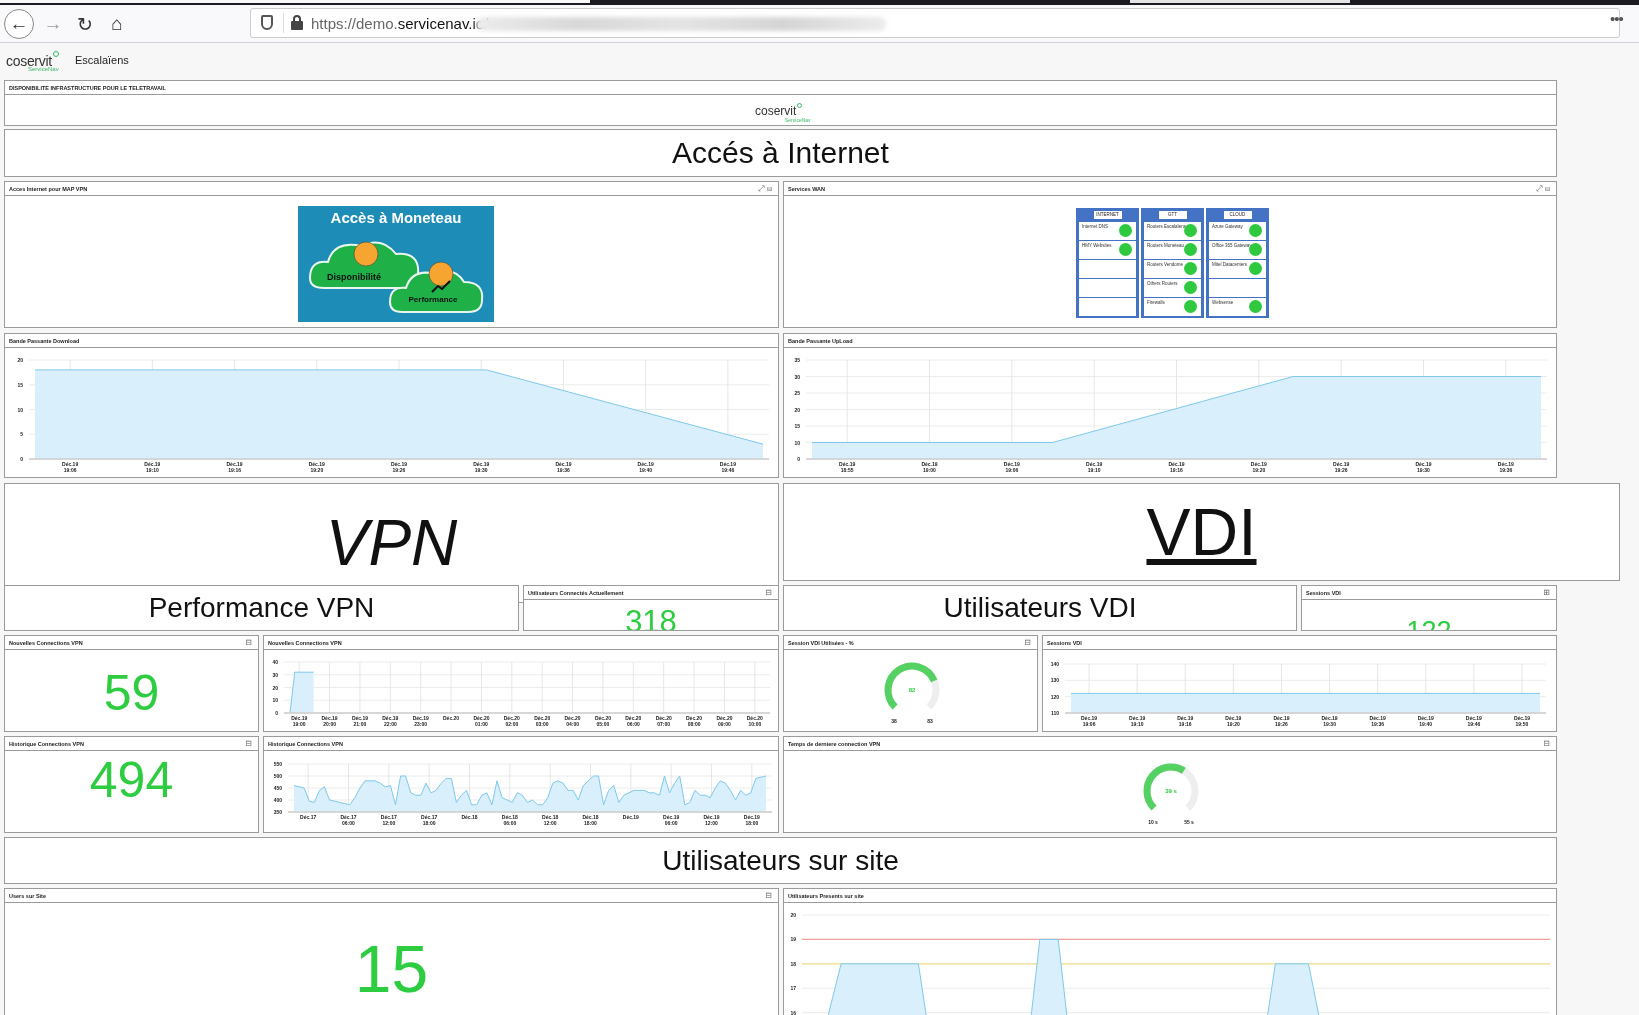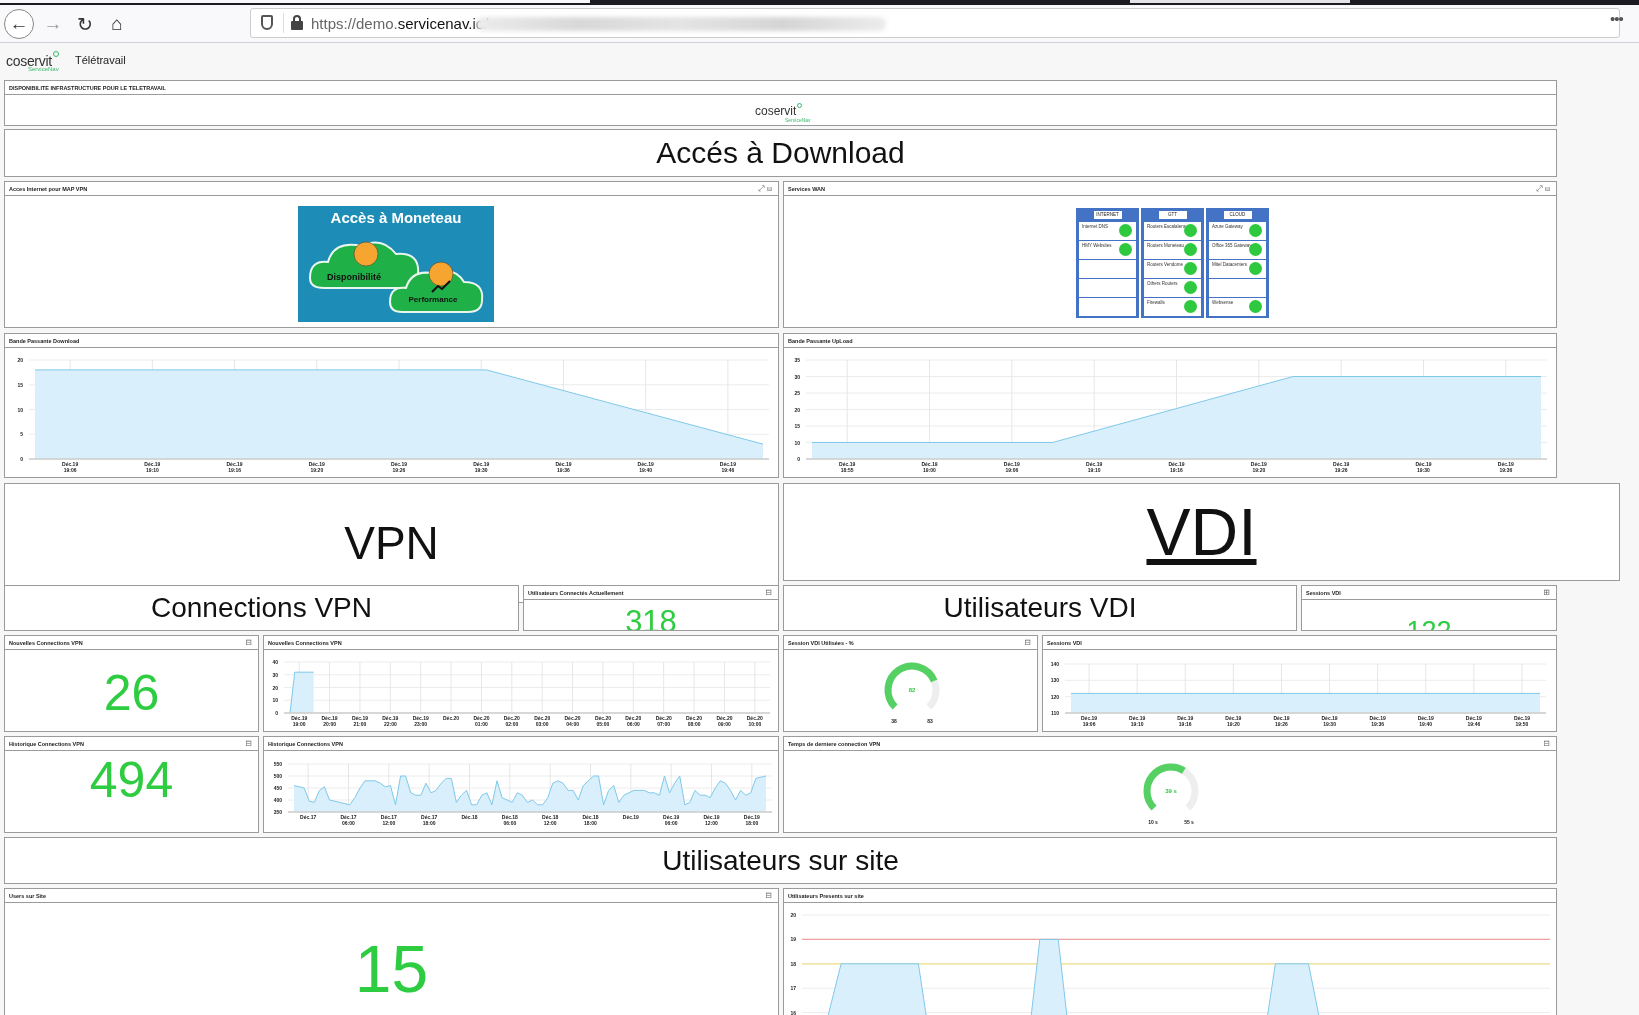--- a/index.html
+++ b/index.html
@@ -84,32 +84,32 @@
 
   </div>
   <div class="menu-dots">•••</div>
 </div>
 
 <div class="appheader">
   <div class="logo">
     <span class="logo-main">coservit</span><span class="logo-ring"></span>
     <div class="logo-sub">ServiceNav</div>
   </div>
-  <div class="app-title">Télétravail</div>
+  <div class="app-title">Escalaïens</div>
 </div>
 
 <div class="w" style="left:4px;top:80px;width:1553px;height:46px;">
   <div class="wh">DISPONIBILITE INFRASTRUCTURE POUR LE TELETRAVAIL</div>
   <div style="position:absolute;left:750px;top:20px;">
     <span style="font-size:12px;color:#333;">coservit</span><span class="logo-ring" style="top:-7px;width:5px;height:5px"></span>
     <div style="font-size:5px;color:#3ab86a;margin-left:30px;margin-top:-2px;">ServiceNav</div>
   </div>
 </div>
 
-<div class="w big-title" style="left:4px;top:129px;width:1553px;height:48px;font-size:30px;">Accés à Download</div>
+<div class="w big-title" style="left:4px;top:129px;width:1553px;height:48px;font-size:30px;">Accés à Internet</div>
 
 <div class="w" style="left:4px;top:181px;width:775px;height:147px;">
   <div class="wh"><span>Acces Internet pour MAP VPN</span><span class="ctrl">⤢ ⊟</span></div>
   <div class="inet-img">
     <div class="inet-title">Accès à Moneteau</div>
     <svg width="196" height="116" style="position:absolute;left:0;top:0">
       <path d="M12 72 q0 -18 18 -16 q6 -22 34 -16 q20 -10 34 8 q24 -2 22 20 q0 14 -16 14 h-78 q-14 0 -14 -10z" fill="#20b048" stroke="#e8f6ee" stroke-width="2"></path>
       <circle cx="68" cy="48" r="12" fill="#f6a630" stroke="#333" stroke-width="0.5"></circle>
       <text x="56" y="74" font-size="9" font-weight="bold" text-anchor="middle" fill="#111" font-family="Liberation Sans, sans-serif">Disponibilité</text>
       <path d="M92 96 q0 -16 16 -14 q6 -20 30 -14 q18 -8 28 8 q20 0 18 18 q0 12 -14 12 h-66 q-12 0 -12 -10z" fill="#20b048" stroke="#e8f6ee" stroke-width="2"></path>
@@ -237,37 +237,37 @@
       <text x="639.5" y="124" text-anchor="middle" class="tick">19:30</text>
       <line x1="721.8333333333334" y1="12" x2="721.8333333333334" y2="111" stroke="#e6e6e6" stroke-width="1"></line>
       <text x="721.8333333333334" y="118" text-anchor="middle" class="tick">Déc.19</text>
       <text x="721.8333333333334" y="124" text-anchor="middle" class="tick">19:36</text>
       <path d="M28,111 L28,94.5 L268.57000000000005,94.5 L509.14000000000004,28.5 L757,28.5 L757,111 Z" fill="#d9f0fc" stroke="none"></path>
       <polyline points="28,94.5 268.57000000000005,94.5 509.14000000000004,28.5 757,28.5" fill="none" stroke="#7fc8ea" stroke-width="1"></polyline>
       <line x1="22" y1="111" x2="763" y2="111" stroke="#ccc" stroke-width="1.5"></line>
     </svg>
 </div>
 
-<div class="w big-title" style="left:4px;top:483px;width:775px;height:120px;font-size:46px;">VPN</div>
+<div class="w big-title" style="left:4px;top:483px;width:775px;height:120px;font-size:64px;font-style:italic;">VPN</div>
 <div class="w big-title" style="left:783px;top:483px;width:837px;height:98px;font-size:66px;text-decoration:underline;">VDI</div>
 
-<div class="w big-title" style="left:4px;top:585px;width:515px;height:46px;font-size:28px;">Connections VPN</div>
+<div class="w big-title" style="left:4px;top:585px;width:515px;height:46px;font-size:28px;">Performance VPN</div>
 <div class="w" style="left:523px;top:585px;width:256px;height:46px;overflow:hidden">
   <div class="wh"><span>Utilisateurs Connectés Actuellement</span><span class="ctrl">⊟</span></div>
   <div class="metric" style="font-size:31px;margin-top:4px;">318</div>
 </div>
 <div class="w big-title" style="left:783px;top:585px;width:514px;height:46px;font-size:28px;">Utilisateurs VDI</div>
 <div class="w" style="left:1301px;top:585px;width:256px;height:46px;overflow:hidden">
   <div class="wh"><span>Sessions VDI</span><span class="ctrl">⊞</span></div>
   <div class="metric" style="font-size:27px;margin-top:16px;">122</div>
 </div>
 
 <div class="w" style="left:4px;top:635px;width:255px;height:97px;">
   <div class="wh"><span>Nouvelles Connections VPN</span><span class="ctrl">⊟</span></div>
-  <div class="metric" style="font-size:50px;margin-top:14px;">26</div>
+  <div class="metric" style="font-size:50px;margin-top:14px;">59</div>
 </div>
 <div class="w chart" style="left:263px;top:635px;width:516px;height:97px;">
   <div class="wh">Nouvelles Connections VPN</div>
   <svg id="chart2" width="514" height="81">
       <line x1="20" y1="63" x2="506" y2="63" stroke="#ececec" stroke-width="1"></line>
       <text x="14" y="65" text-anchor="end" class="tick">0</text>
       <line x1="20" y1="50.25" x2="506" y2="50.25" stroke="#ececec" stroke-width="1"></line>
       <text x="14" y="52.25" text-anchor="end" class="tick">10</text>
       <line x1="20" y1="37.5" x2="506" y2="37.5" stroke="#ececec" stroke-width="1"></line>
       <text x="14" y="39.5" text-anchor="end" class="tick">20</text>

